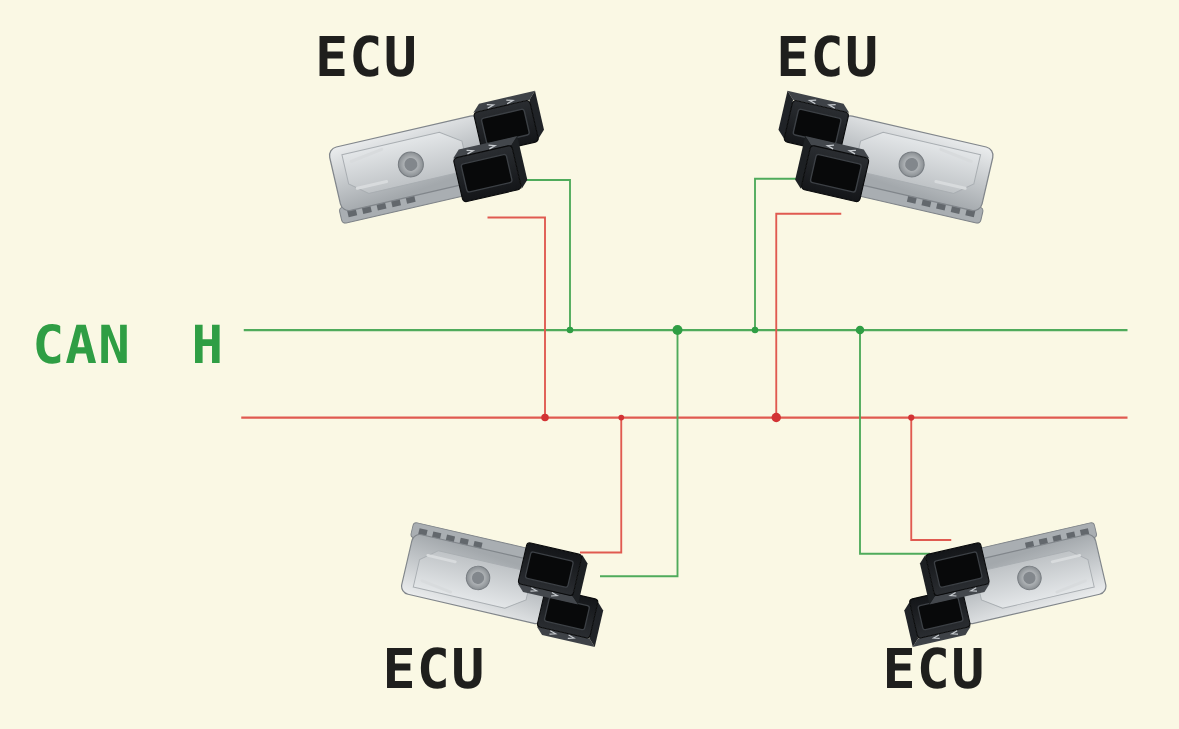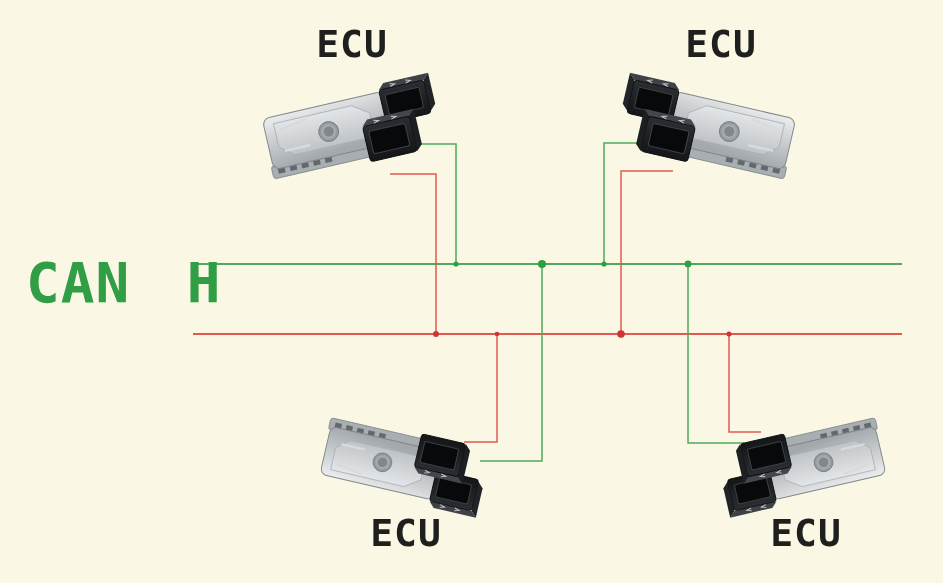--- a/index.html
+++ b/index.html
@@ -25,29 +25,29 @@
   .dot-r { fill: var(--dot-red,     #D23334); }
 
   
   .lbl {
     position: absolute;
     font-weight: bold;
     line-height: 1;
     white-space: pre;
     user-select: none;
   }
-  .bus-lbl { font-size: 56px; word-spacing: 22px; letter-spacing: 1px; }
+  .bus-lbl { font-size: 42px; word-spacing: 22px; letter-spacing: 1px; }
   #can-h-label { left: 26px; top: 255px; color: var(--can-h-green, #2F9E44); }
   #can-l-label { left: 26px; top: 320px; color: var(--can-l-red,  #DB3B34); }
 
   .ecu-lbl {
-    font-size: 38px;
+    font-size: 44px;
     color: var(--label-ink, #1F1F1D);
     width: 200px;
-    text-align: center;
+    text-align: left;
     letter-spacing: 1px;
   }
   #ecu-label-tl { left: 252px; top: 25px; }
   #ecu-label-tr { left: 621px; top: 25px; }
   #ecu-label-bl { left: 306px; top: 514px; }
   #ecu-label-br { left: 706px; top: 514px; }
 
   
   .ecu {
     position: absolute;

